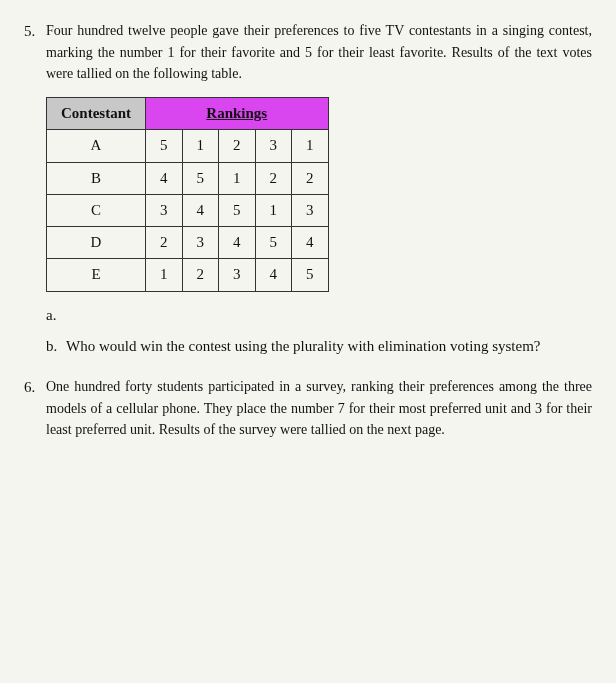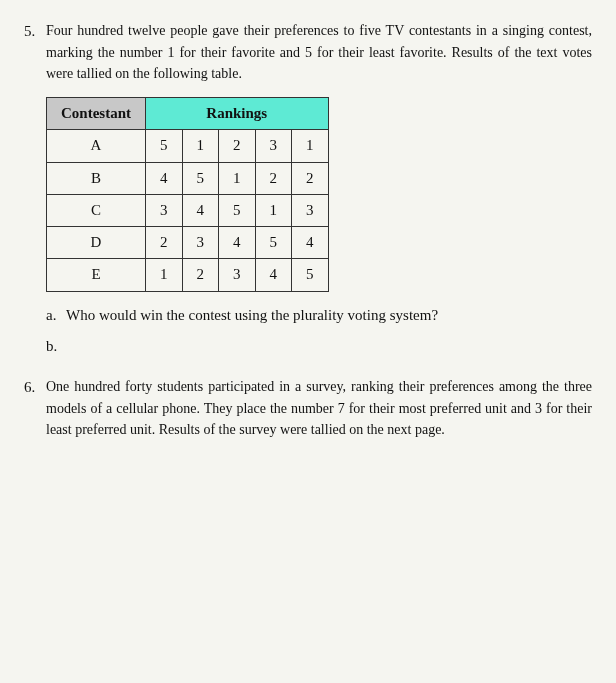--- a/index.html
+++ b/index.html
@@ -61,22 +61,23 @@
       font-weight: bold;
     }
 
     table thead th.contestant-header {
       background: #c8c8c8;
       font-weight: bold;
       text-align: center;
     }
 
     table thead th.rankings-header {
-      background: #5eead4;
+      background: #d946ef;
       font-weight: bold;
+      text-decoration: underline;
     }
 
     table tbody td {
       font-size: 15px;
     }
 
     table tbody tr td:first-child {
       font-weight: normal;
       text-align: center;
     }
@@ -160,24 +161,24 @@
             <td>4</td>
             <td>5</td>
           </tr>
         </tbody>
     </table>
   </div>
 
   <div class="sub-questions">
     <div class="sub-question">
       <span class="sub-label">a.</span>
-      <span>Who would win the contest using the plurality voting system?</span>
     </div>
     <div class="sub-question">
       <span class="sub-label">b.</span>
+      <span>Who would win the contest using the plurality with elimination voting system?</span>
     </div>
   </div>
 </div>
 
 <div class="problem problem-6">
   <div class="problem-header">
     <span class="problem-number">6.</span>
     <span class="problem-text">One hundred forty students participated in a survey, ranking their preferences among the three models of a cellular phone. They place the number 7 for their most preferred unit and 3 for their least preferred unit. Results of the survey were tallied on the next page.</span>
   </div>
 </div>

